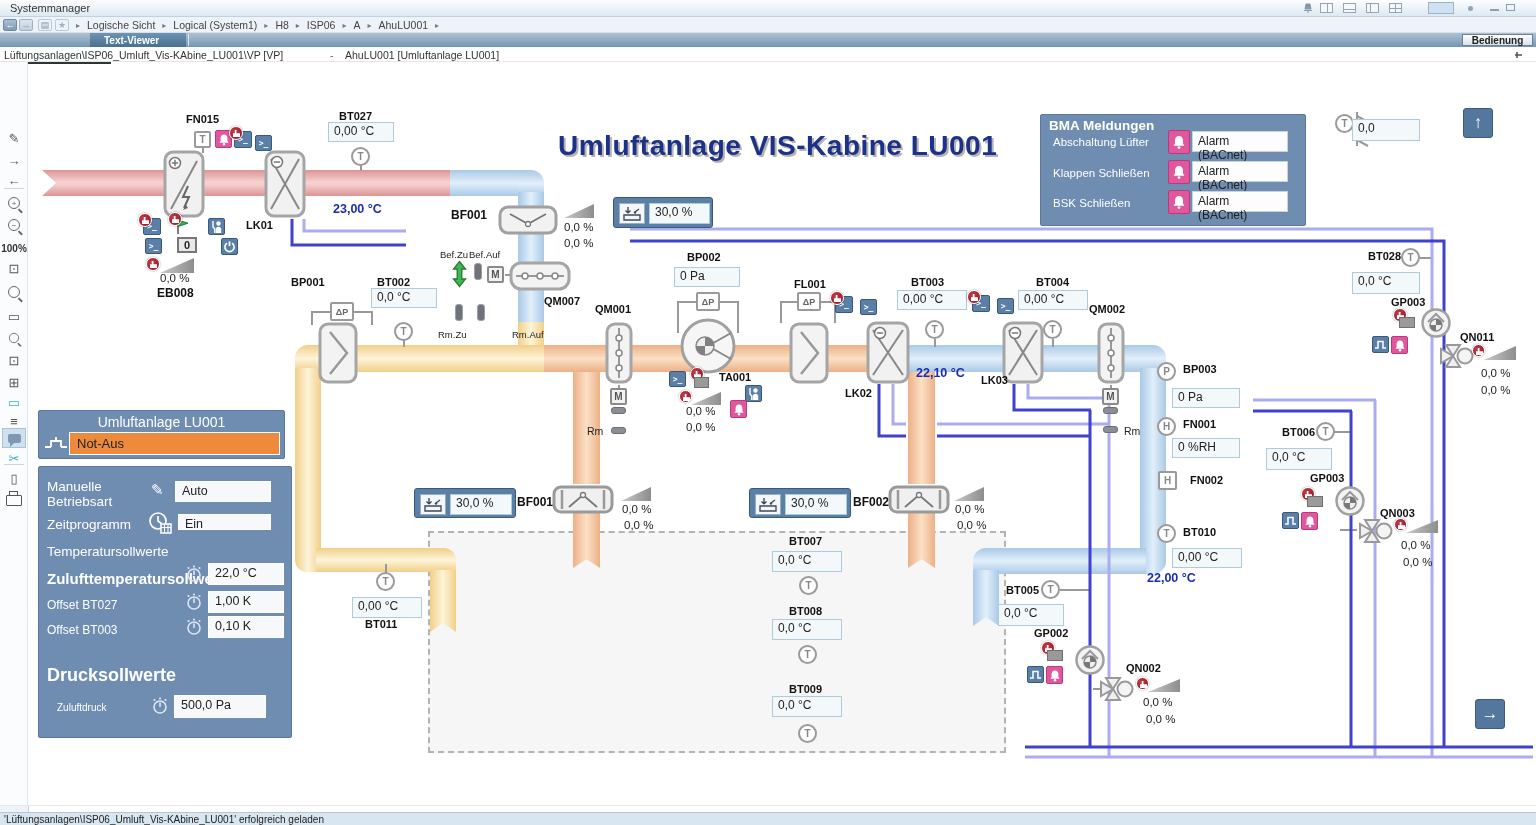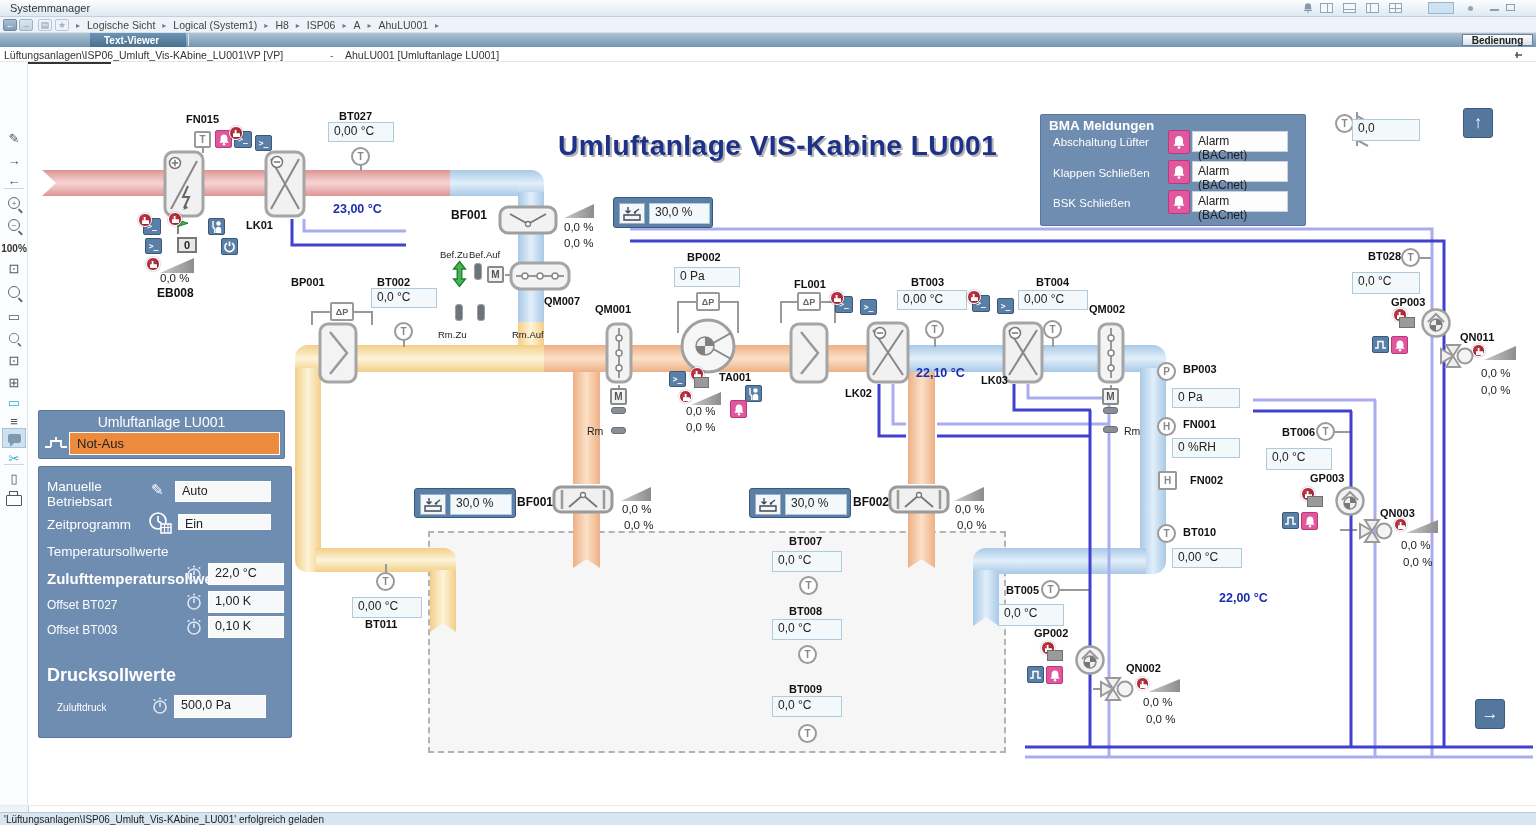--- a/index.html
+++ b/index.html
@@ -511,21 +511,21 @@
   <div class="ab sm" style="left:1124px;top:425px;font-size:10.5px;">Rm</div>
   <div class="ab lbl" style="left:1368px;top:250px;">BT028</div>
   <div class="ab lbl" style="left:1391px;top:296px;">GP003</div>
   <div class="ab lbl" style="left:1460px;top:331px;">QN011</div>
   <div class="ab pct" style="left:1481px;top:367px;">0,0 %</div>
   <div class="ab pct" style="left:1481px;top:384px;">0,0 %</div>
   <div class="ab lbl" style="left:1183px;top:363px;">BP003</div>
   <div class="ab lbl" style="left:1183px;top:418px;">FN001</div>
   <div class="ab lbl" style="left:1190px;top:474px;">FN002</div>
   <div class="ab lbl" style="left:1183px;top:526px;">BT010</div>
-  <div class="ab bluetxt" style="left:1219px;top:571px;margin-top:20px;">22,00 °C</div>
+  <div class="ab bluetxt" style="left:1147px;top:571px;">22,00 °C</div>
   <div class="ab lbl" style="left:1282px;top:426px;">BT006</div>
   <div class="ab lbl" style="left:1310px;top:472px;">GP003</div>
   <div class="ab lbl" style="left:1380px;top:507px;">QN003</div>
   <div class="ab pct" style="left:1401px;top:539px;">0,0 %</div>
   <div class="ab pct" style="left:1403px;top:556px;">0,0 %</div>
   <div class="ab lbl" style="left:1006px;top:584px;">BT005</div>
   <div class="ab lbl" style="left:1034px;top:627px;">GP002</div>
   <div class="ab lbl" style="left:1126px;top:662px;">QN002</div>
   <div class="ab pct" style="left:1143px;top:696px;">0,0 %</div>
   <div class="ab pct" style="left:1146px;top:713px;">0,0 %</div>

